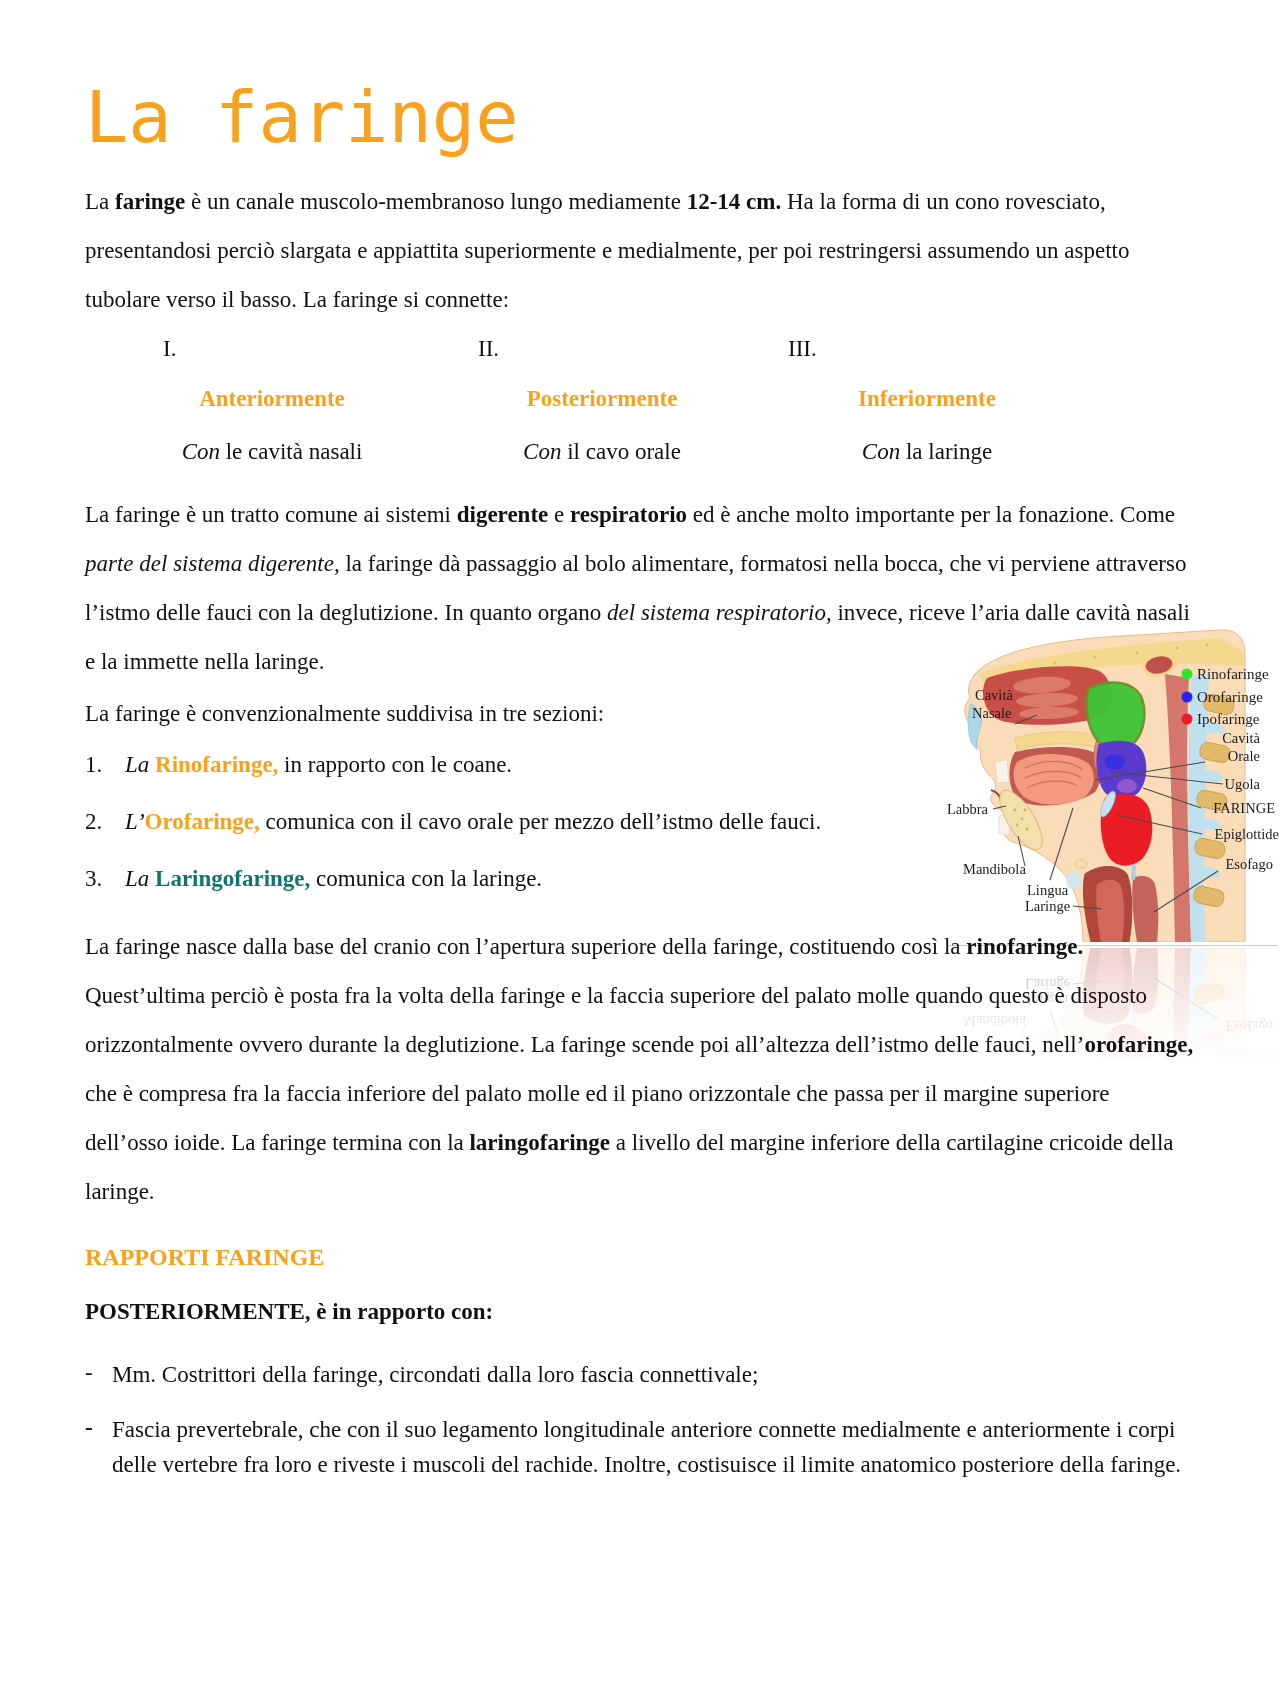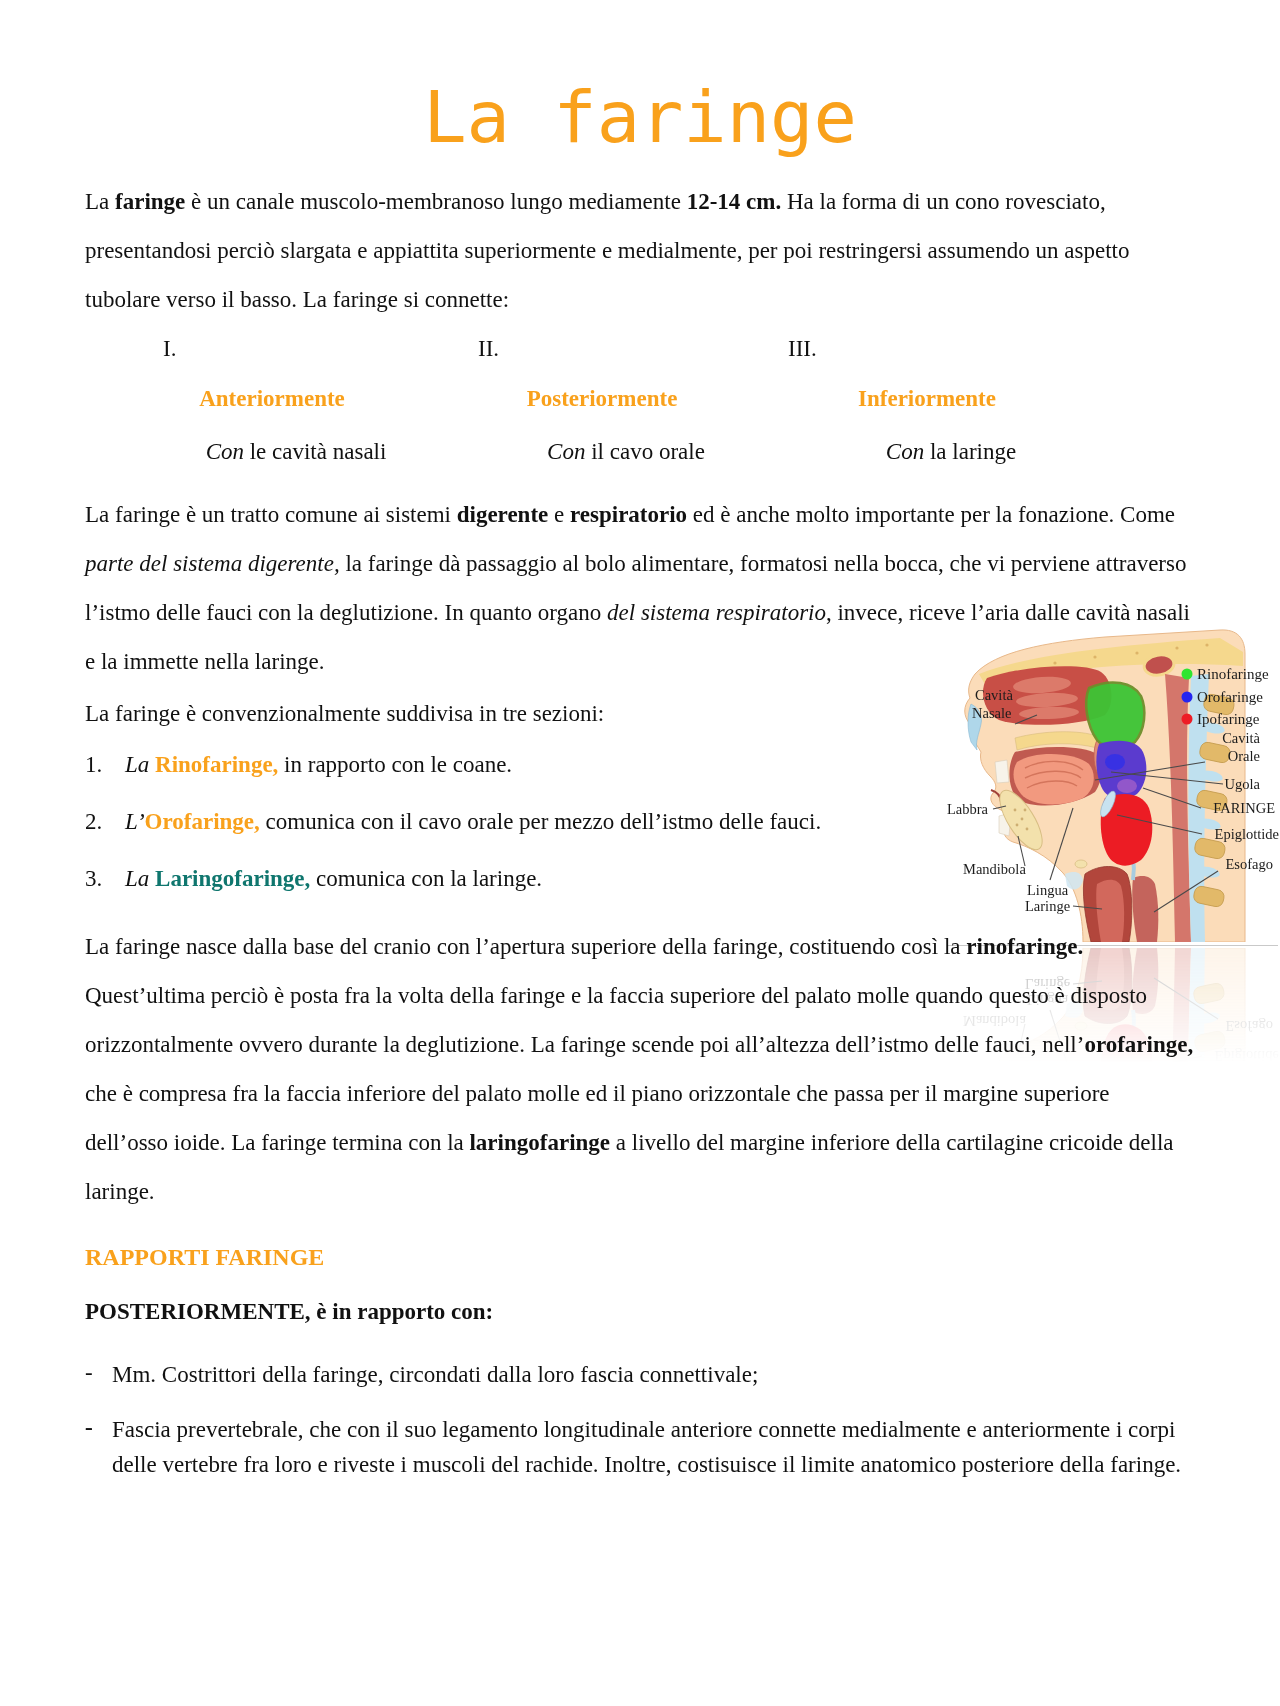--- a/index.html
+++ b/index.html
@@ -10,39 +10,39 @@
     font-family:"Liberation Serif", serif;
     color:#111;
     overflow:hidden;
   }
   .content{position:relative;z-index:2;padding:0 85px;}
   .b{font-weight:bold}
   .i{font-style:italic}
 
   h1.doc-title{
     margin:80px 0 0 0;
-    text-align:center;
+    text-align:left;
     font-family:"DejaVu Sans Mono", monospace;
     font-weight:normal;
     font-size:72px;line-height:1.05;
     color:var(--accent,#F9A11C);
   }
   p.para{
     margin:21px 0 0 0;
     font-size:23px;line-height:49px;
   }
   p.para-tight{margin:10px 0 0 0;font-size:23px;line-height:35px;}
 
   .columns{position:relative;height:140px;margin-top:12px;font-size:23px;}
   .columns .numeral{position:absolute;top:0;}
   .columns .col-heading{
     position:absolute;top:50px;transform:translateX(-50%);
     font-weight:bold;color:var(--accent,#F9A11C);
   }
-  .columns .col-detail{position:absolute;top:103px;transform:translateX(-50%);white-space:nowrap;margin-left:24px;}
+  .columns .col-detail{position:absolute;top:103px;transform:translateX(-50%);white-space:nowrap;}
   .n1{left:78px}.n2{left:393px}.n3{left:703px}
   .h1x{left:187px}.h2x{left:517px}.h3x{left:842px}
 
   ol.sections{
     list-style:none;margin:16px 0 0 0;padding:0;
     font-size:23px;line-height:35px;
     max-width:758px;
   }
   ol.sections li{position:relative;padding-left:40px;margin-bottom:22px;}
   ol.sections li .num{position:absolute;left:0;top:0;}

